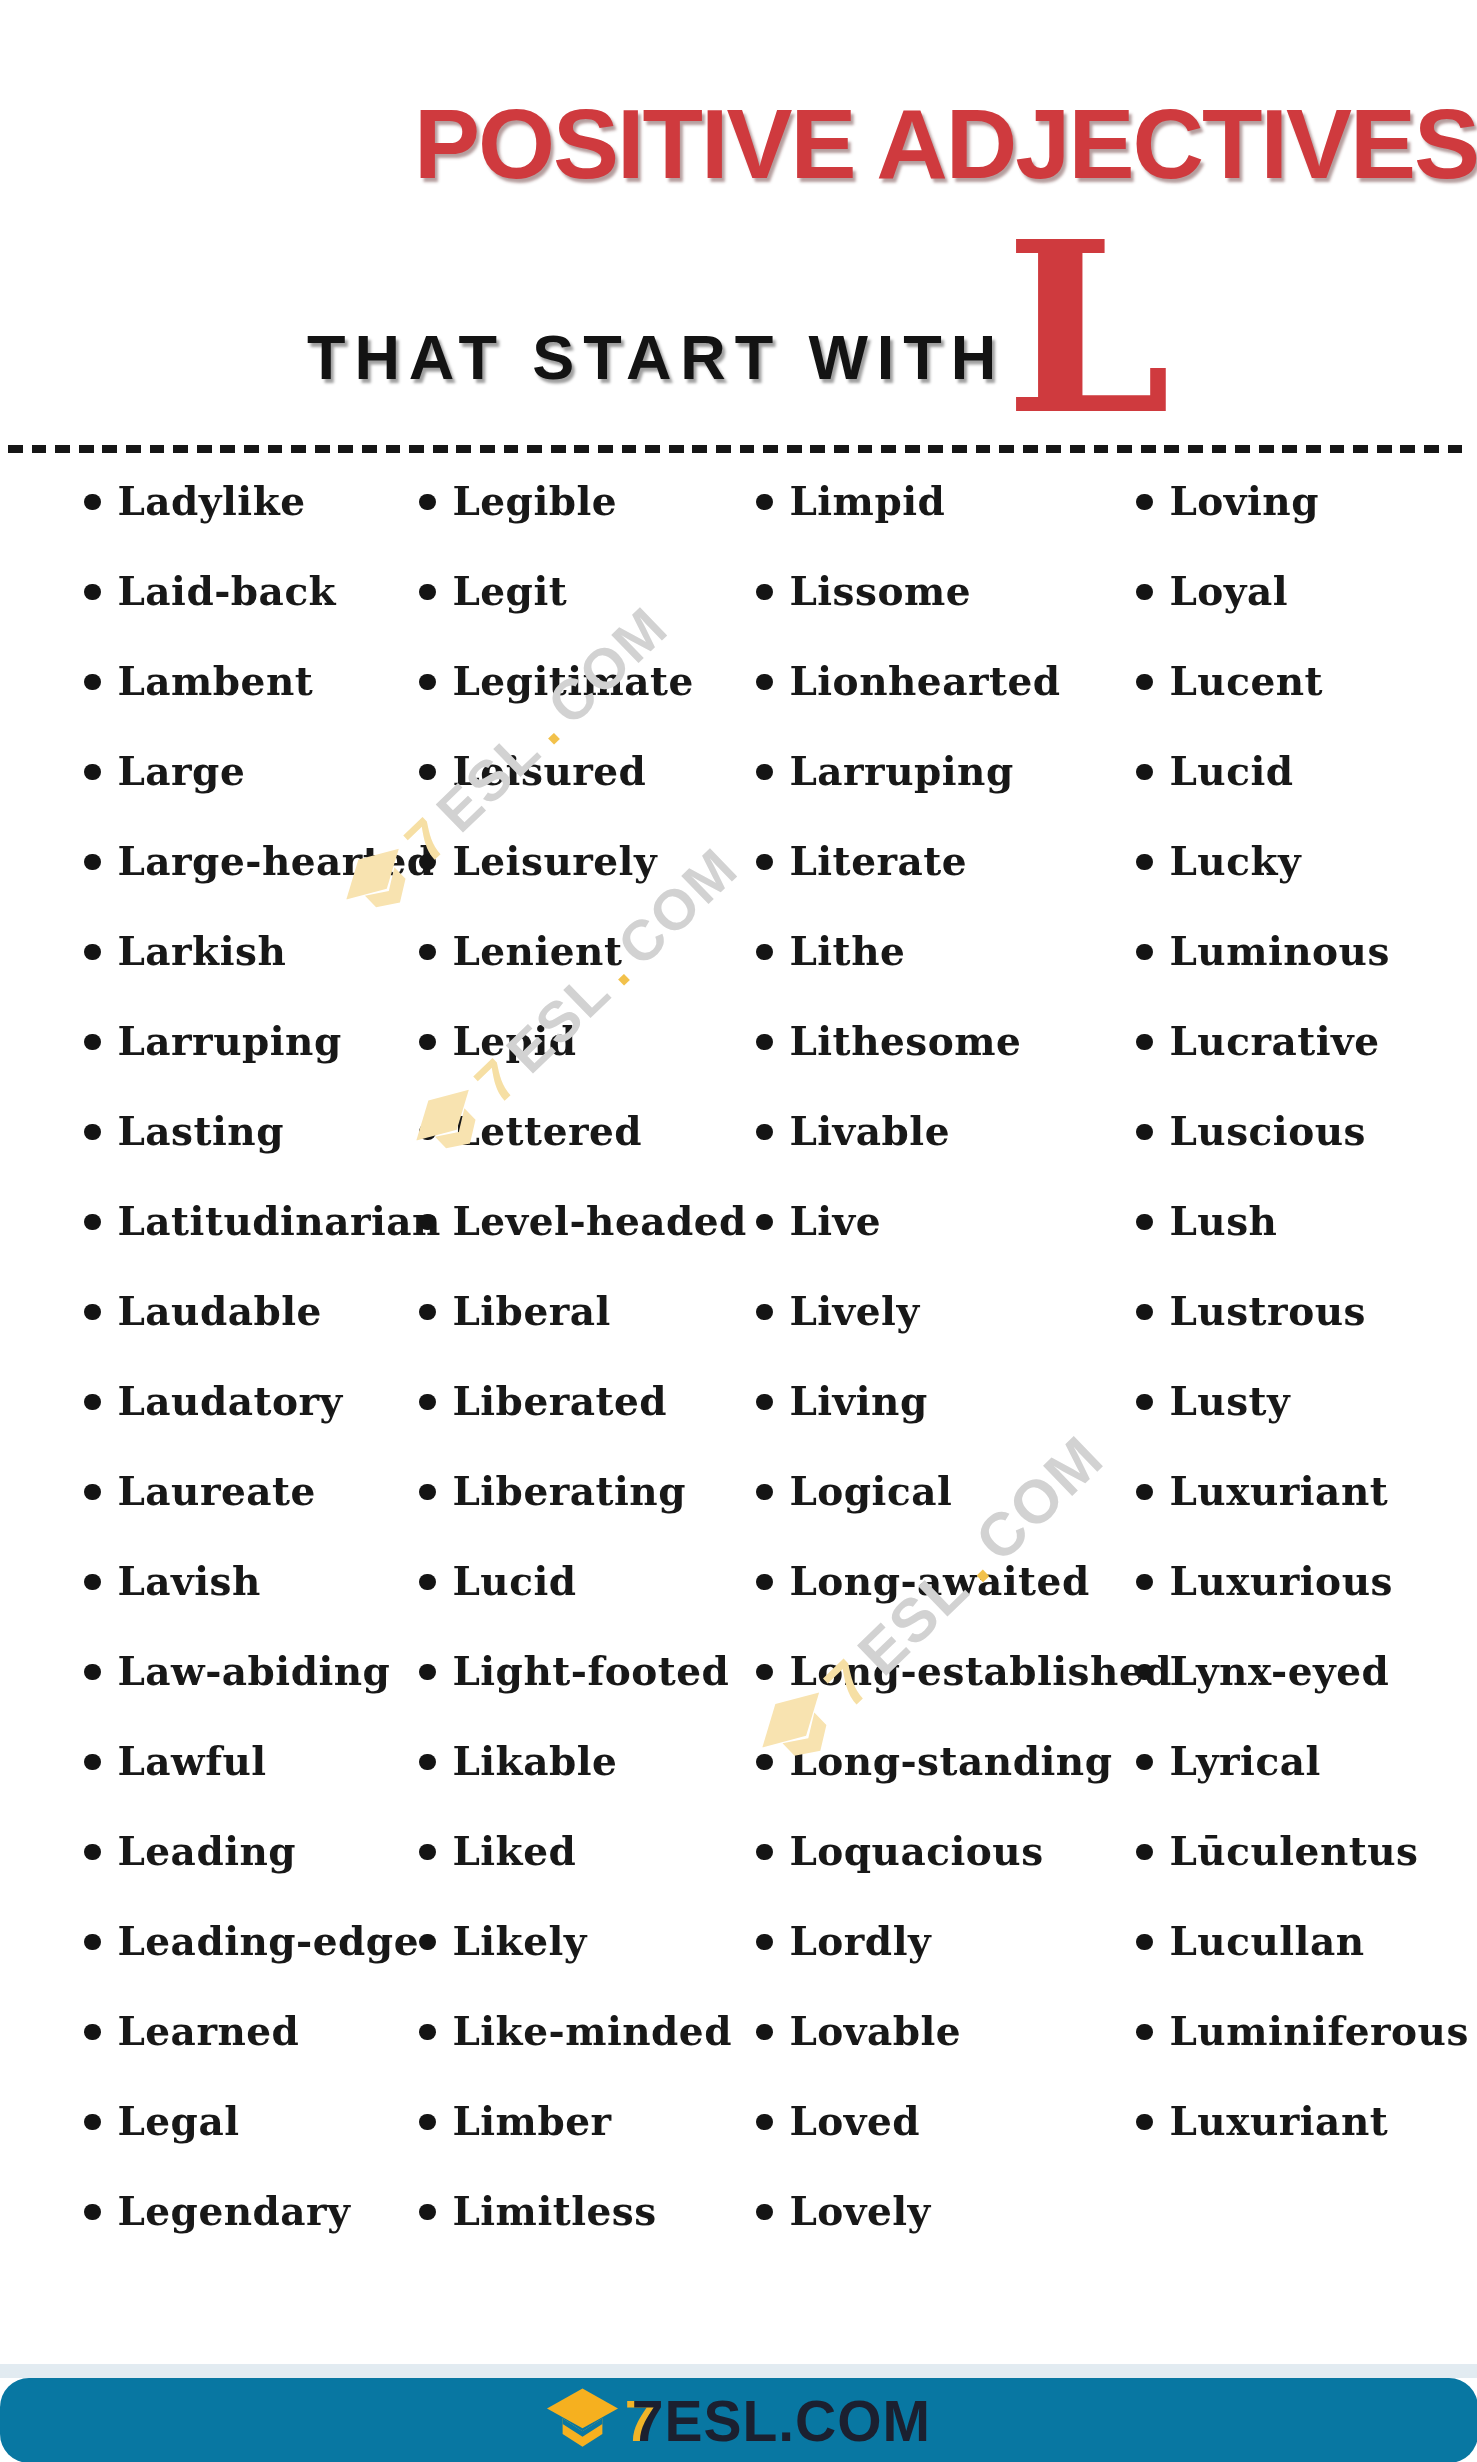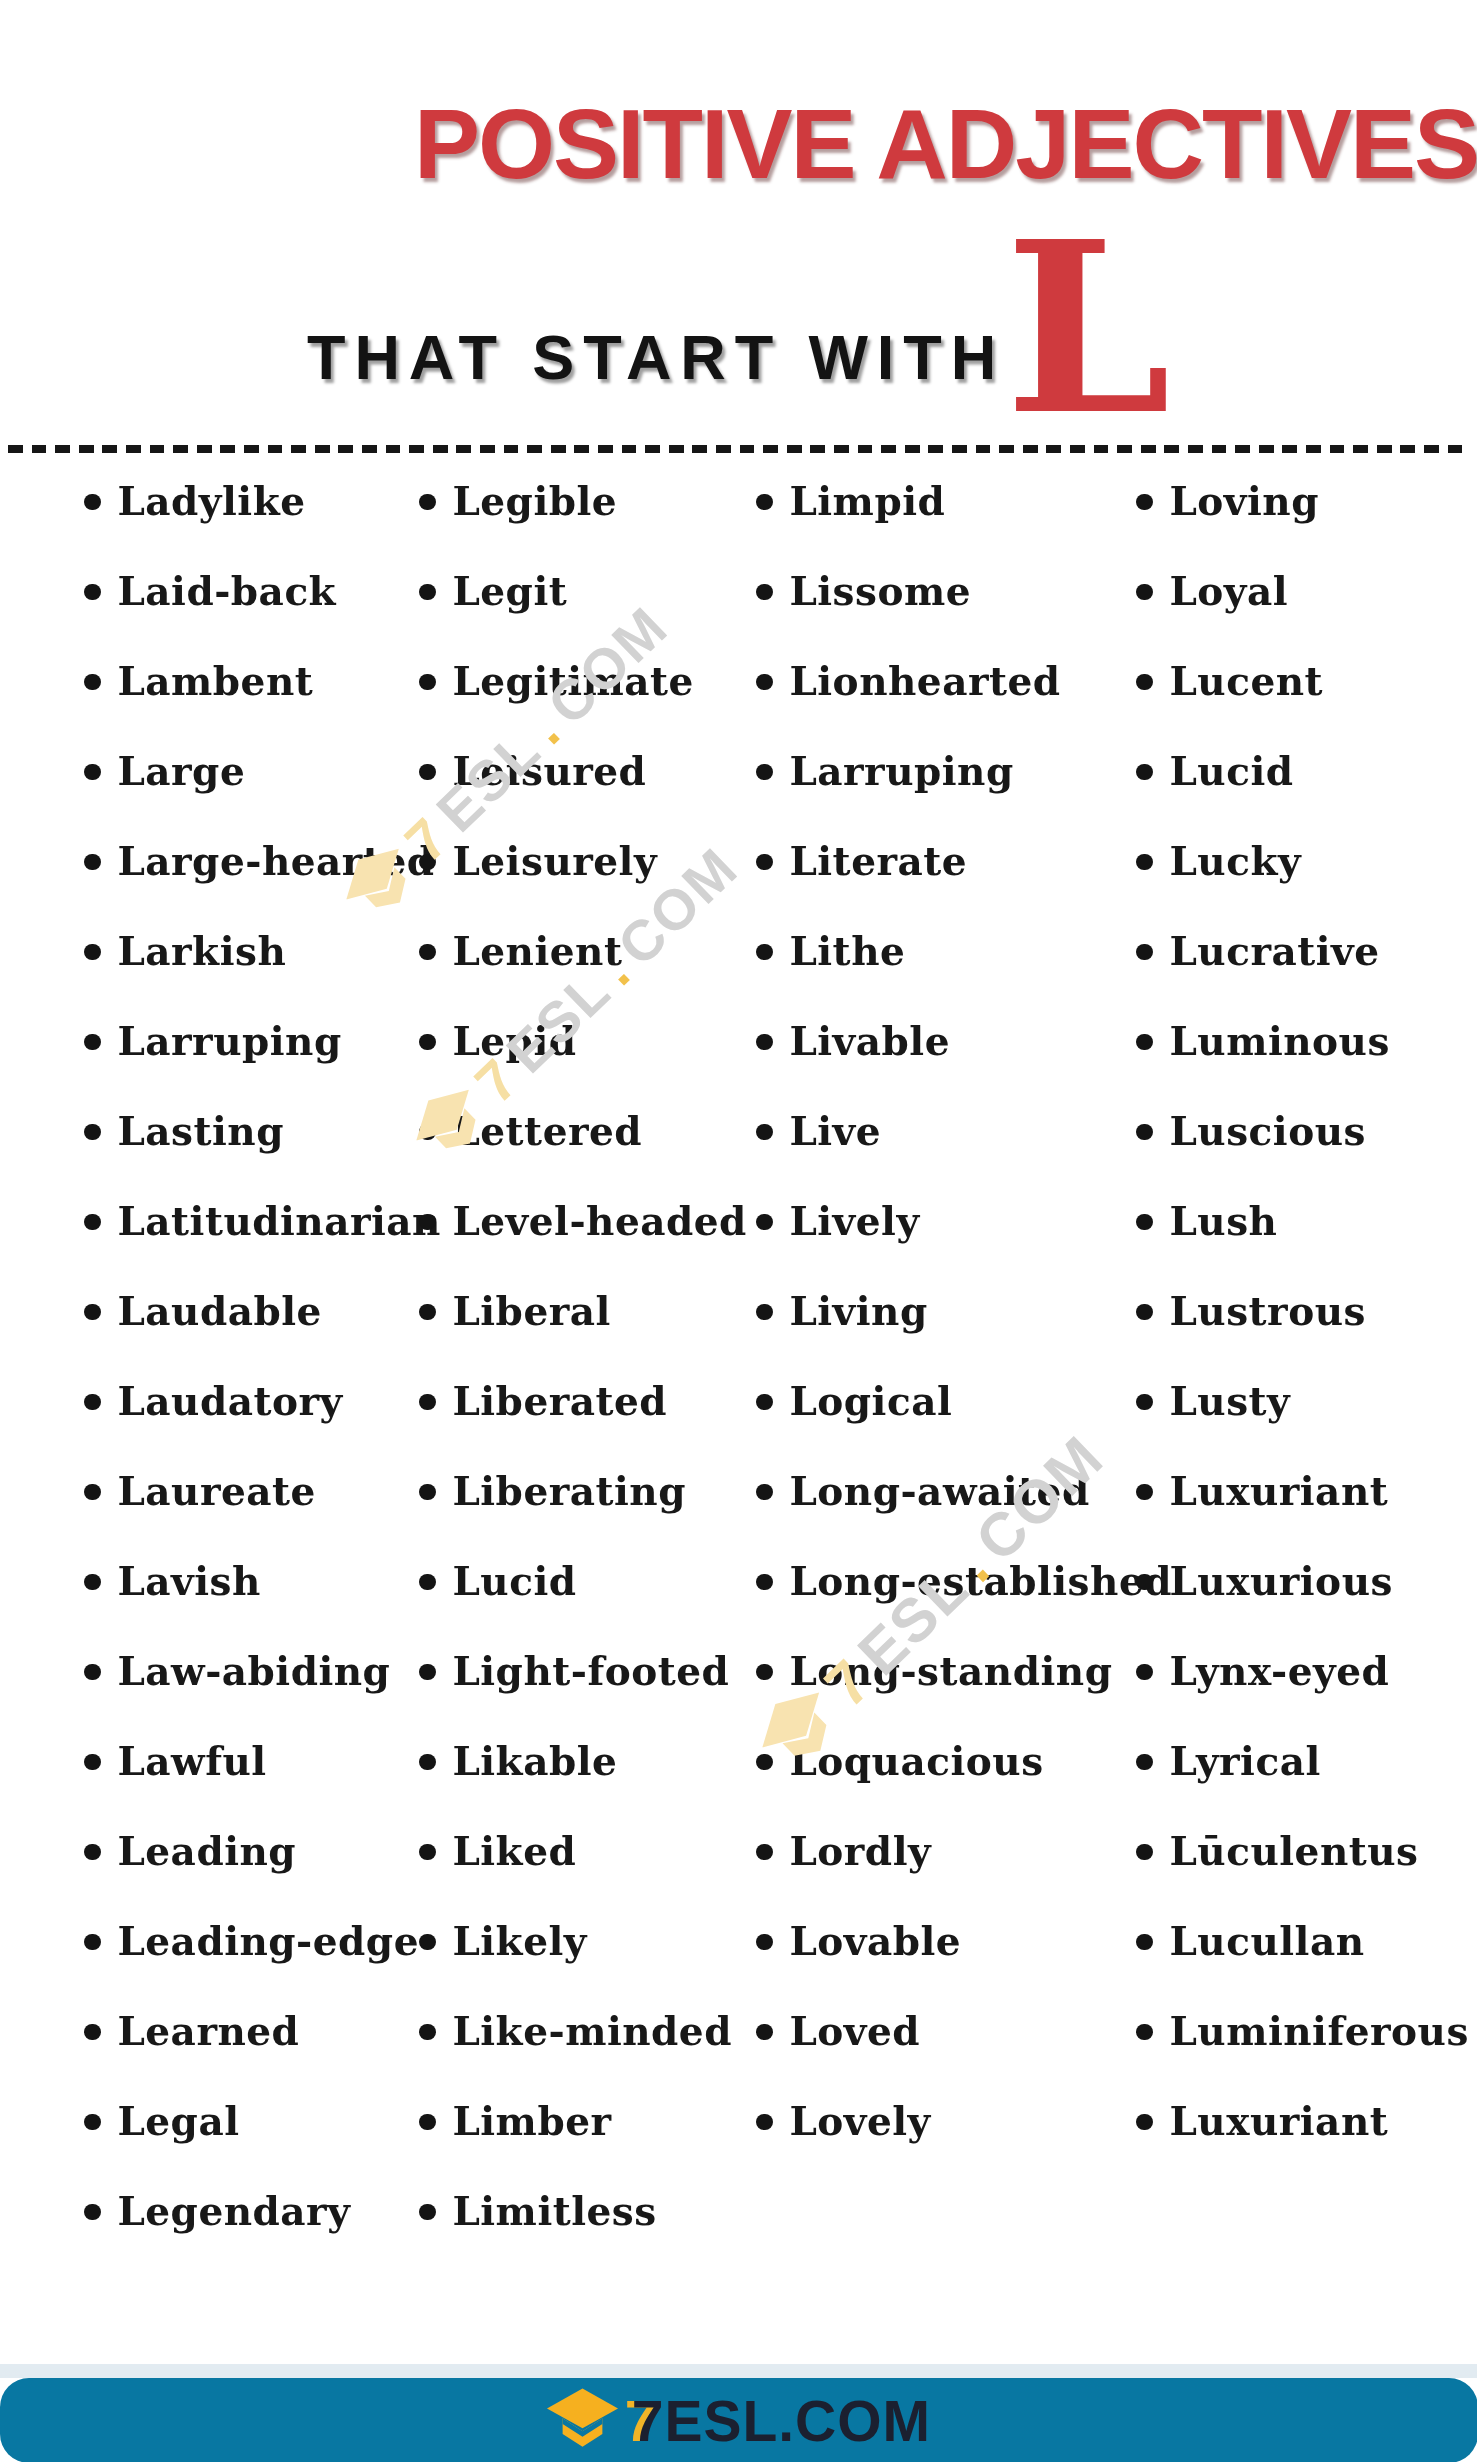--- a/index.html
+++ b/index.html
@@ -249,20 +249,24 @@
         <div class="word-row">
           <span class="bullet"></span>
           <span class="word">Literate</span>
         </div>
         <div class="word-row">
           <span class="bullet"></span>
           <span class="word">Lithe</span>
         </div>
         <div class="word-row">
           <span class="bullet"></span>
+          <span class="word">Lithesome</span>
+        </div>
+        <div class="word-row">
+          <span class="bullet"></span>
           <span class="word">Livable</span>
         </div>
         <div class="word-row">
           <span class="bullet"></span>
           <span class="word">Live</span>
         </div>
         <div class="word-row">
           <span class="bullet"></span>
           <span class="word">Lively</span>
         </div>
@@ -323,25 +327,25 @@
         <div class="word-row">
           <span class="bullet"></span>
           <span class="word">Lucid</span>
         </div>
         <div class="word-row">
           <span class="bullet"></span>
           <span class="word">Lucky</span>
         </div>
         <div class="word-row">
           <span class="bullet"></span>
+          <span class="word">Luminous</span>
+        </div>
+        <div class="word-row">
+          <span class="bullet"></span>
           <span class="word">Lucrative</span>
-        </div>
-        <div class="word-row">
-          <span class="bullet"></span>
-          <span class="word">Luminous</span>
         </div>
         <div class="word-row">
           <span class="bullet"></span>
           <span class="word">Luscious</span>
         </div>
         <div class="word-row">
           <span class="bullet"></span>
           <span class="word">Lush</span>
         </div>
         <div class="word-row">

